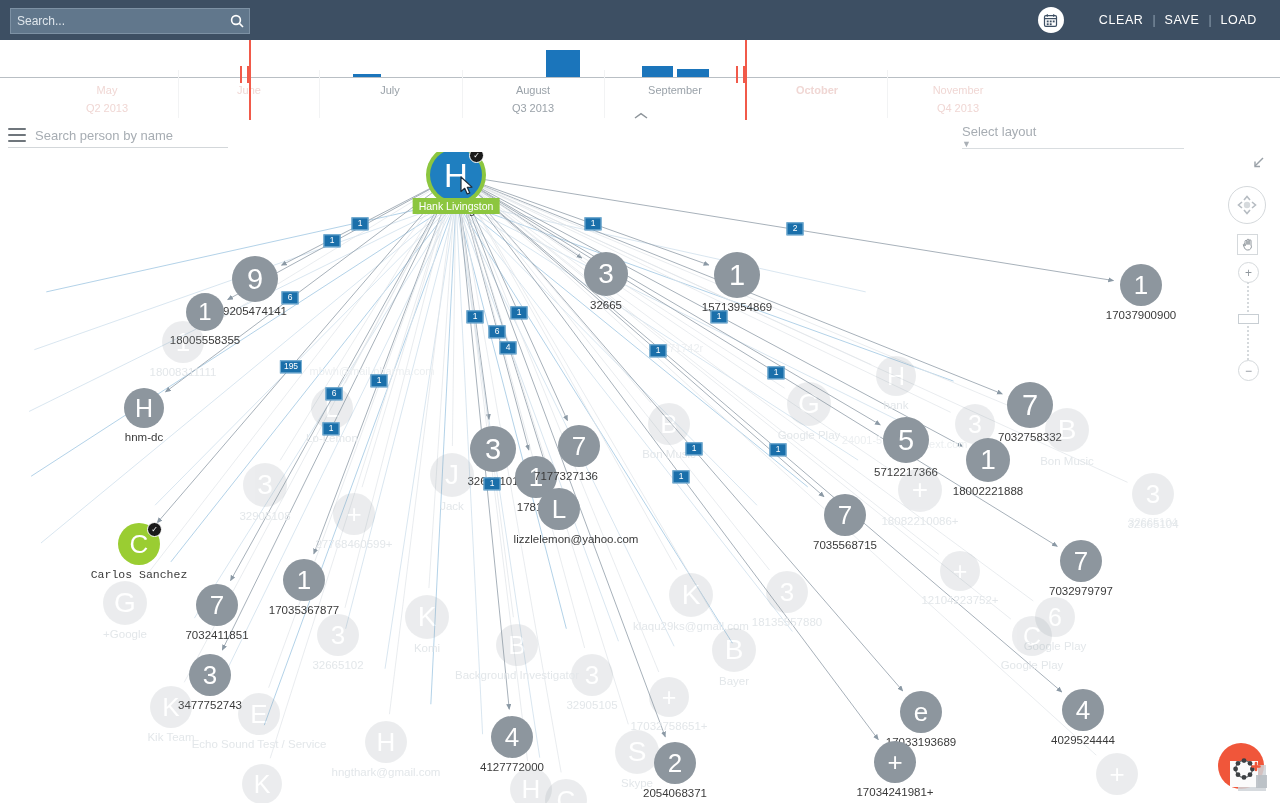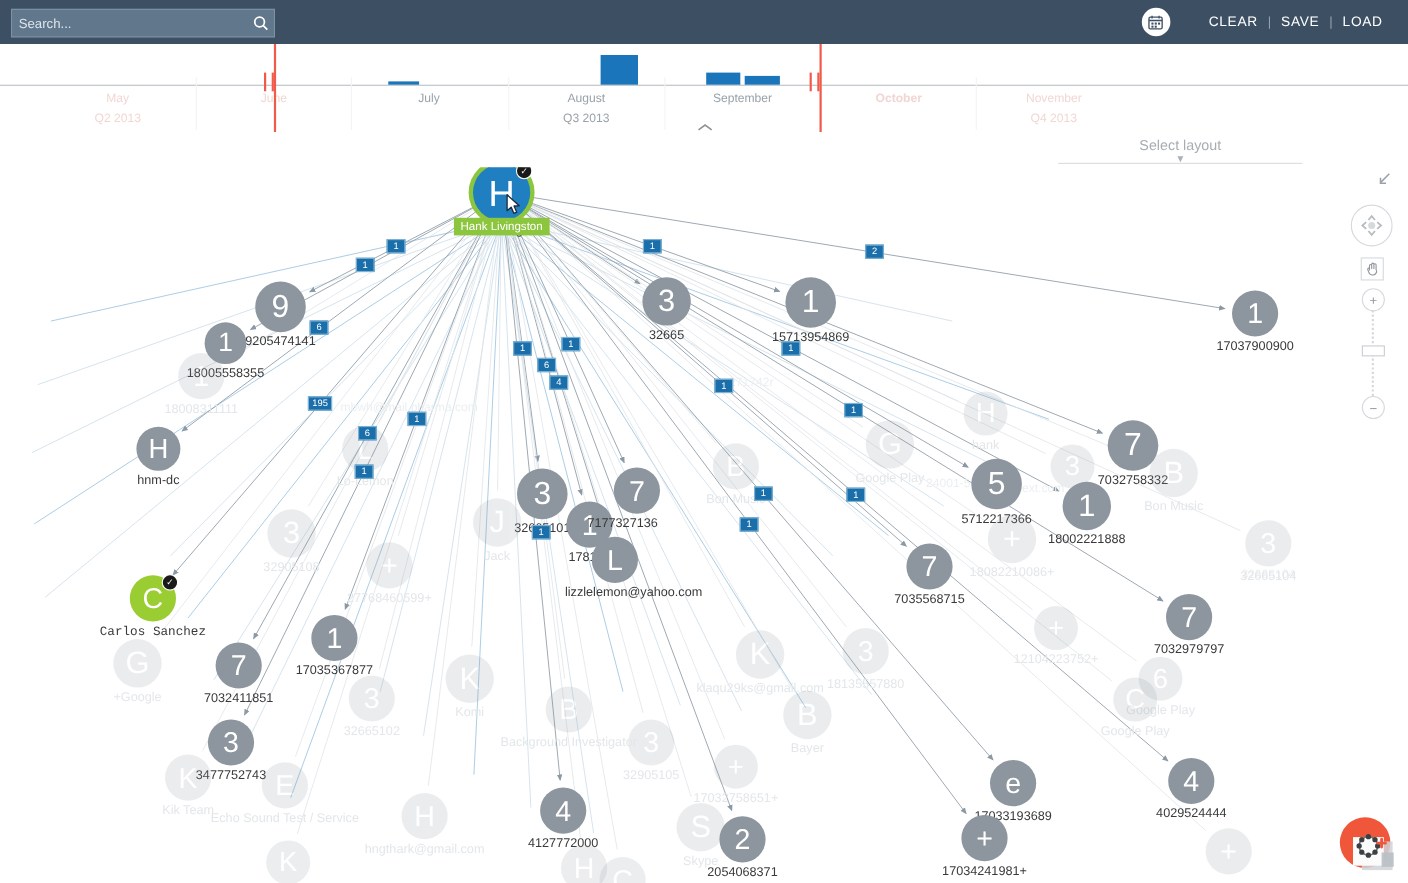--- a/index.html
+++ b/index.html
@@ -85,21 +85,21 @@
   }
   #hamburger{width:18px;height:14px;display:flex;flex-direction:column;justify-content:space-between;margin-right:7px;}
   #hamburger i{display:block;height:2px;background:#6f767c;border-radius:1px;}
   #person-search input{
     flex:1;border:0;outline:none;background:transparent;
     font-size:13px;color:#404040;font-family:"Liberation Sans",sans-serif;
   }
   #person-search input::placeholder{color:#a7adb3;opacity:1;}
   #layout-select{
     position:absolute;left:962px;top:4px;width:222px;height:24px;
-    border-bottom:1px solid #d9dde0;display:flex;align-items:center;flex-direction:column;
+    border-bottom:1px solid #d9dde0;display:flex;align-items:flex-start;flex-direction:column;
   }
   #layout-select .lbl{flex:1;font-size:13px;color:#a7adb3;}
   #layout-select .caret{color:#aab0b6;font-size:9px;}
 
   
   #canvas{
     position:absolute;left:0;top:152px;width:1280px;height:651px;
     background:#ffffff;overflow:hidden;
   }
   #graph-svg{position:absolute;left:0;top:0;width:1280px;height:651px;}
@@ -266,20 +266,28 @@
       </div>
     </div>
 </div>
 <div id="tl-collapse">
   <svg width="14" height="8" viewBox="0 0 14 8" fill="none" stroke="#8d949a" stroke-width="1.5">
     <polyline points="1,6 7,1.6 13,6"></polyline>
   </svg>
 </div>
 
 <div id="toolbar">
+  <div id="person-search">
+    <span id="hamburger">
+        <i></i>
+        <i></i>
+        <i></i>
+      </span>
+    <input type="text" placeholder="Search person by name" style="">
+  </div>
   <div id="layout-select">
     <span class="lbl">Select layout</span>
     <span class="caret">▼</span>
   </div>
 </div>
 
 <div id="canvas">
   <svg id="graph-svg">
     <defs>
       <marker id="ah" markerWidth="7" markerHeight="7" refX="6" refY="3" orient="auto">

